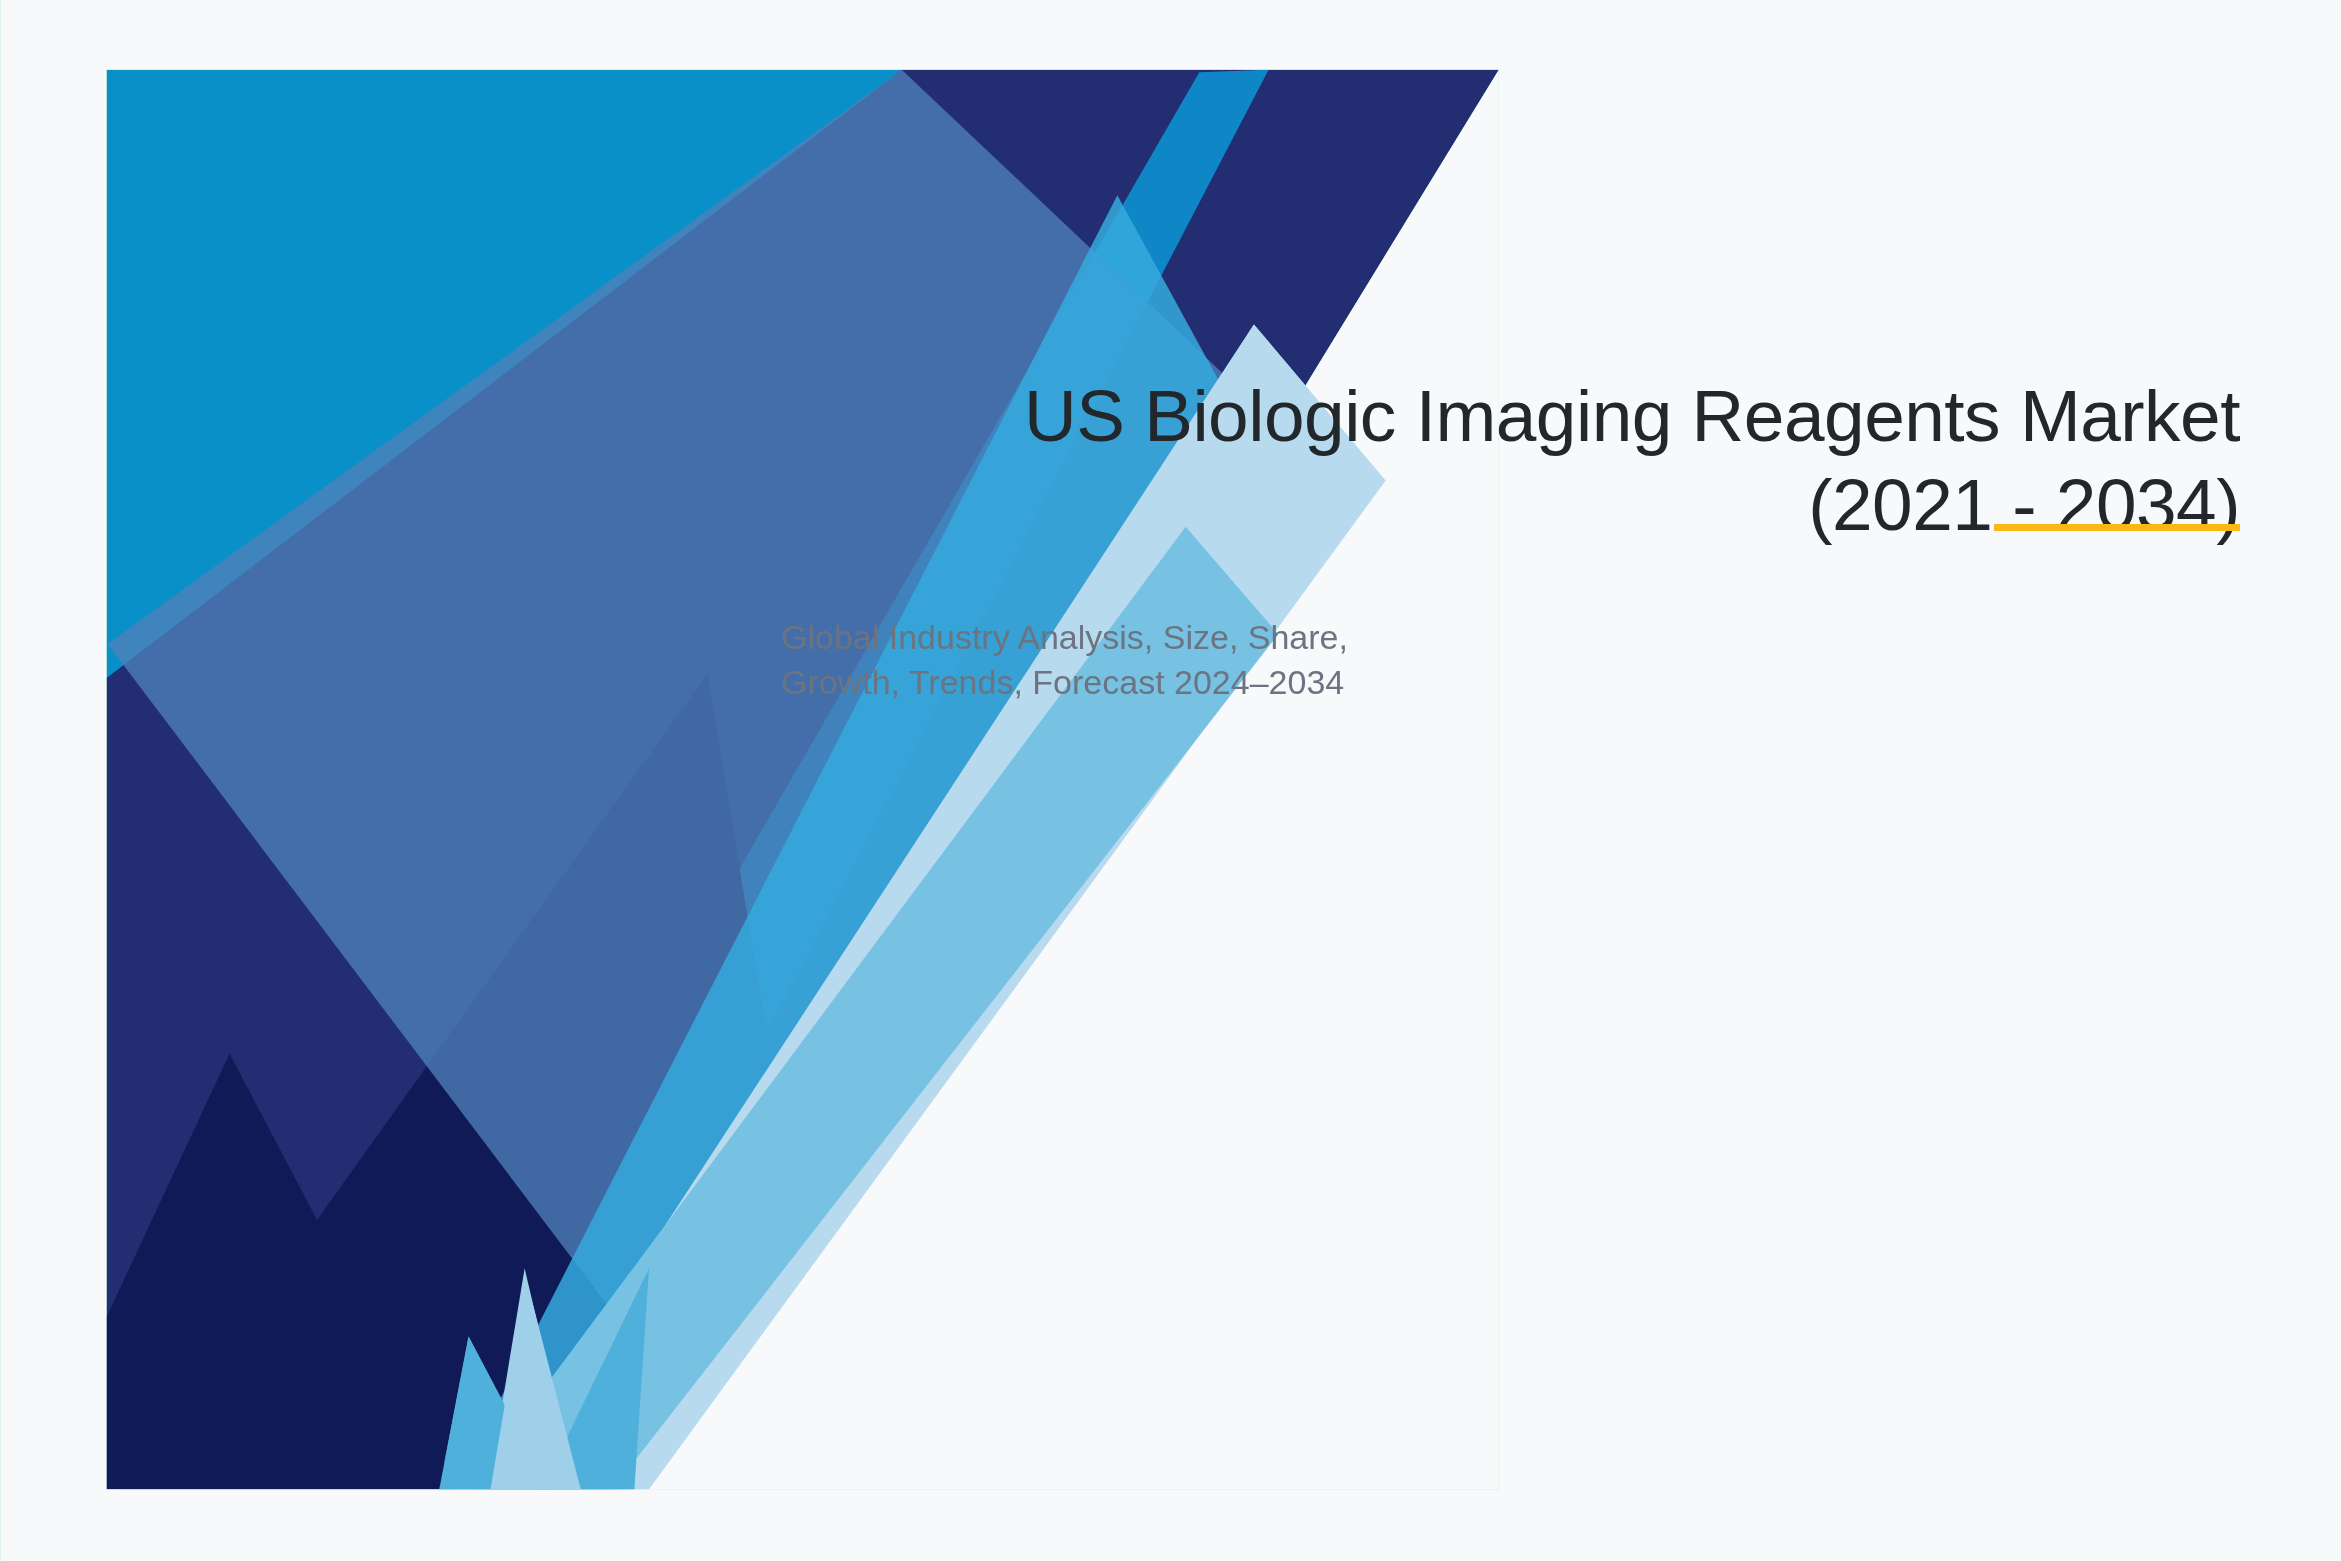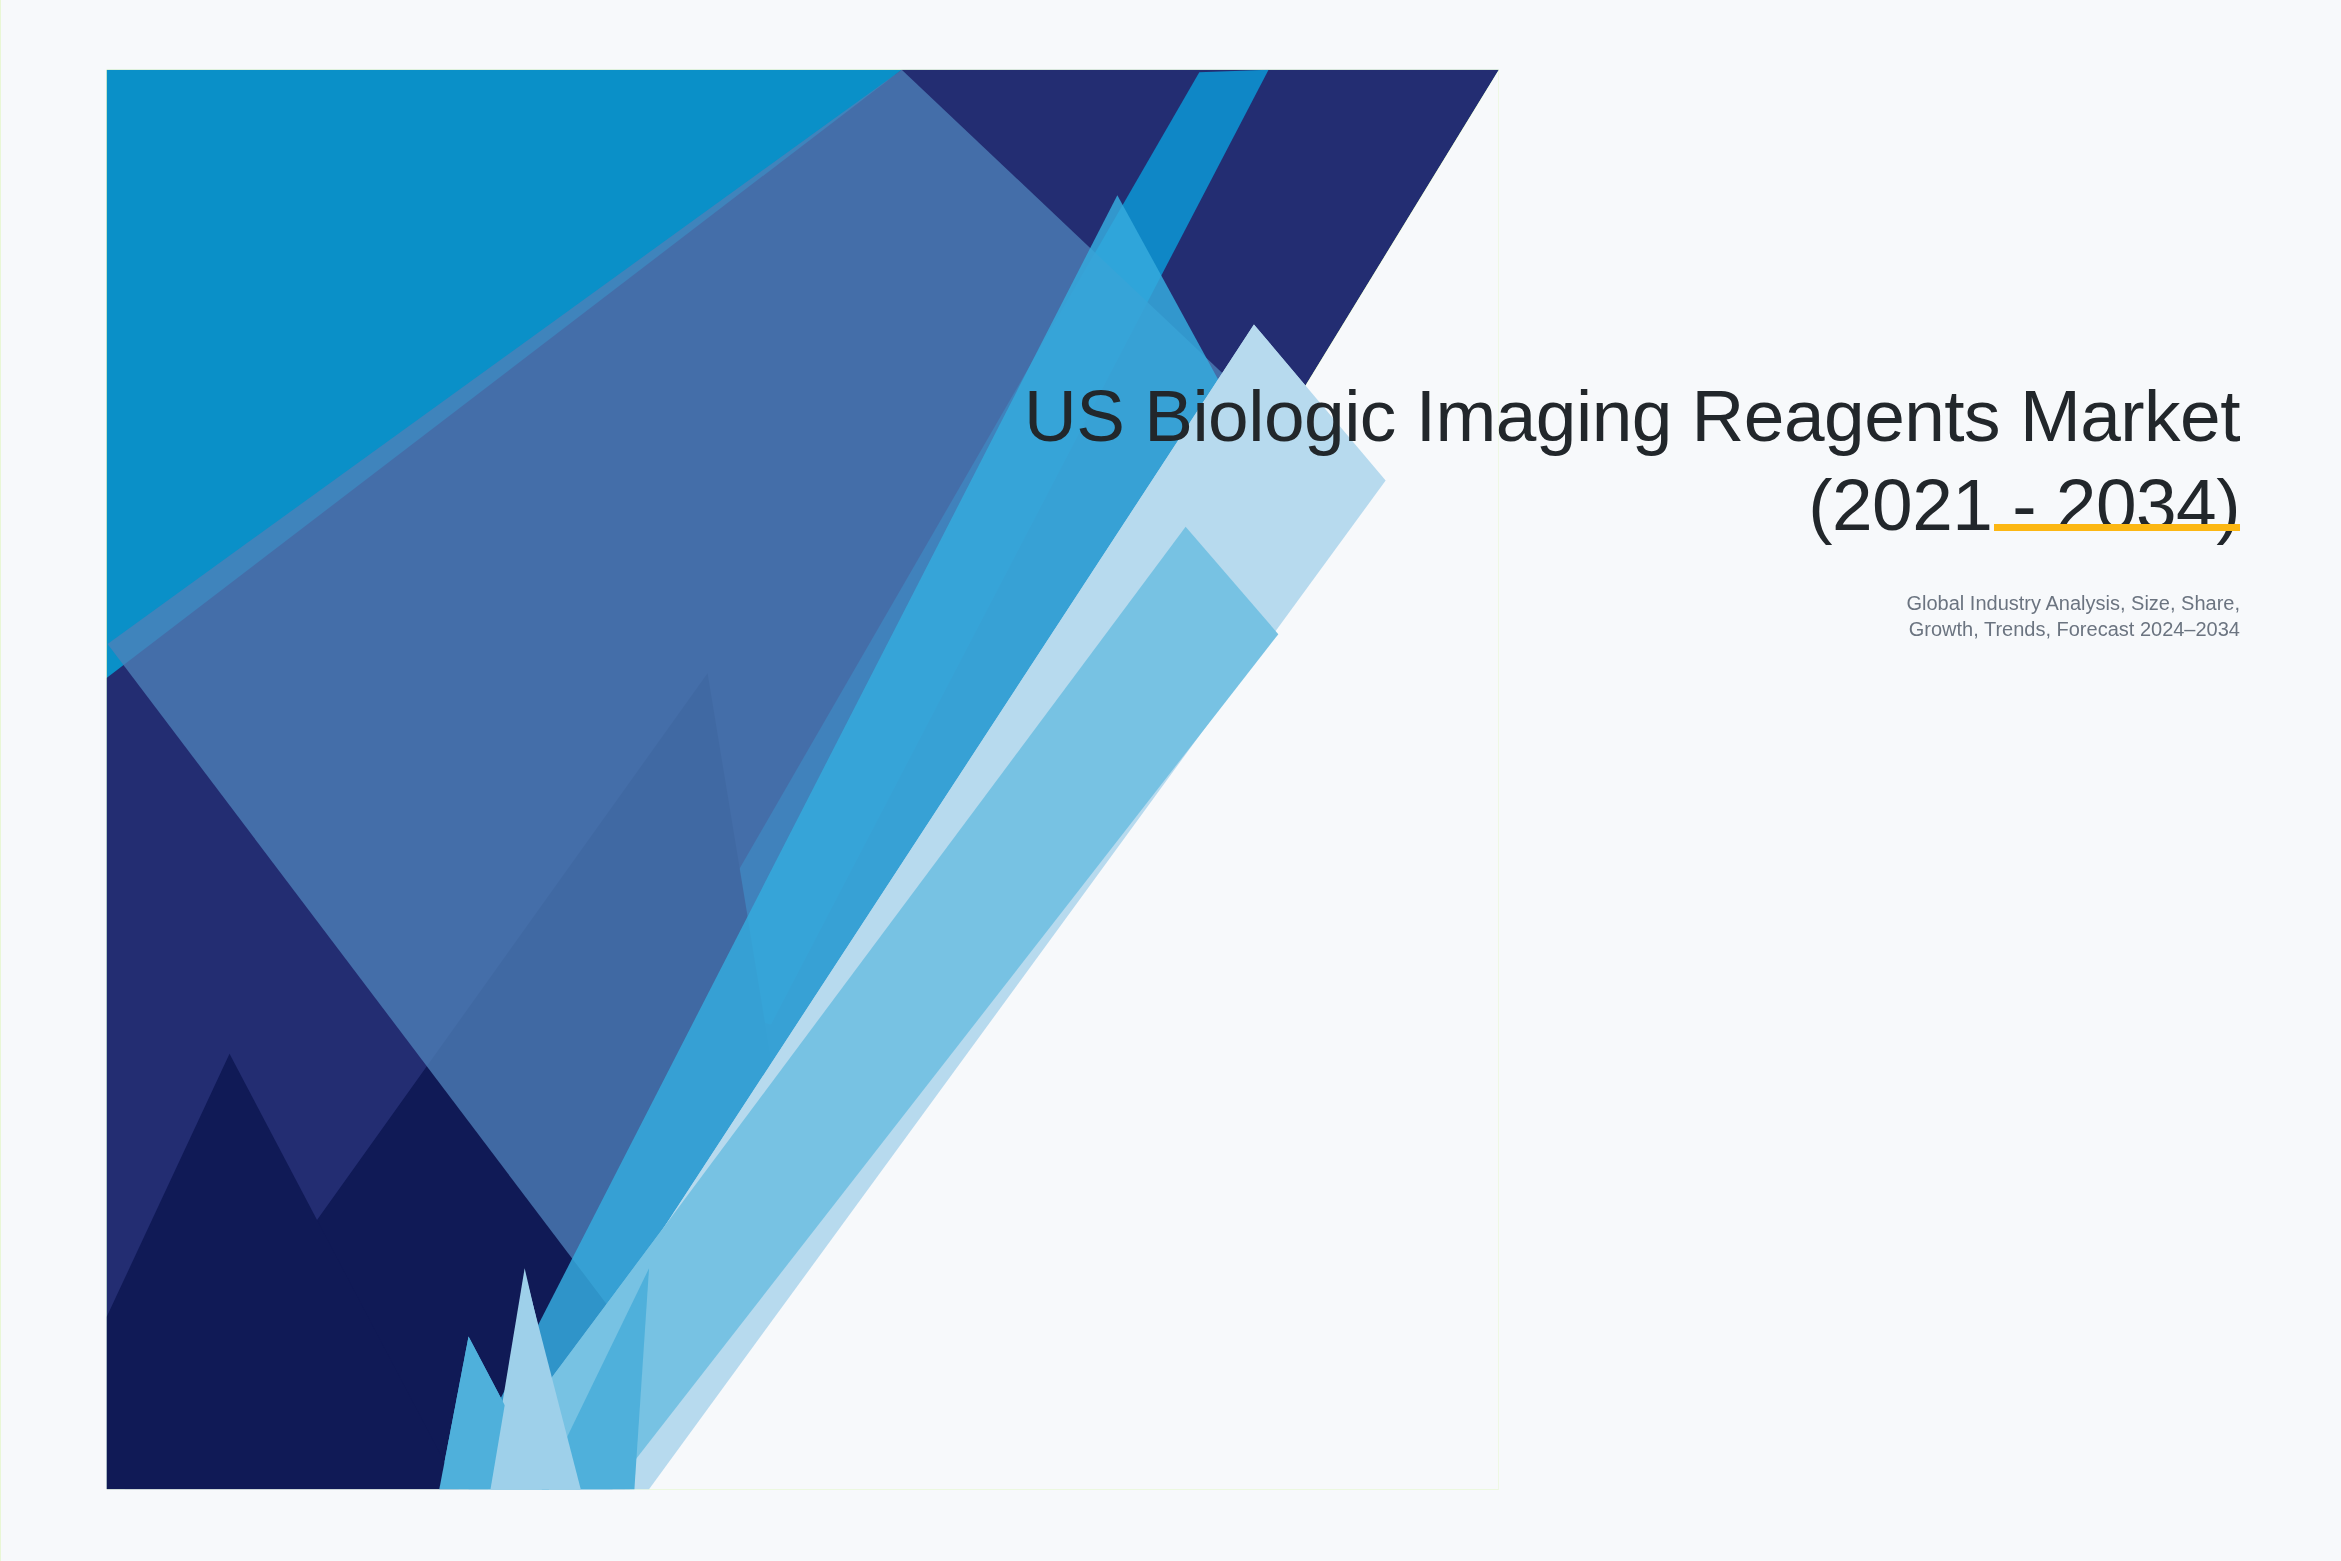--- a/index.html
+++ b/index.html
@@ -11,21 +11,21 @@
     width: 2342px;
     height: 1561px;
     font-family: "Liberation Sans", sans-serif;
     overflow: hidden;
     position: relative;
   }
 
   #cover {
     position: absolute;
     inset: 0;
-    background: #bef264;
+    background: #86efac;
   }
 
   
   #artwork {
     position: absolute;
     left: 0;
     top: 0;
     width: 2342px;
     height: 1561px;
   }
@@ -62,27 +62,27 @@
   #title-underline {
     position: absolute;
     right: 0;
     width: 246px;
     height: 6.3px;
     background: #fcb713;
     bottom: 18.5px;
   }
 
   #subtitle {
-    margin-top: 41px;
-    font-size: 20px;
+    margin-top: 66px;
+    font-size: 34px;
     line-height: 1.32;
     font-weight: 400;
     color: #6b7480;
     white-space: pre-line;
-    text-align: right;
+    text-align: left;
   }
 </style>
 </head>
 <body>
 
 <div id="cover">
 
   <div id="artwork">
     <svg viewBox="0 0 4800 3200" xmlns="http://www.w3.org/2000/svg">
 

